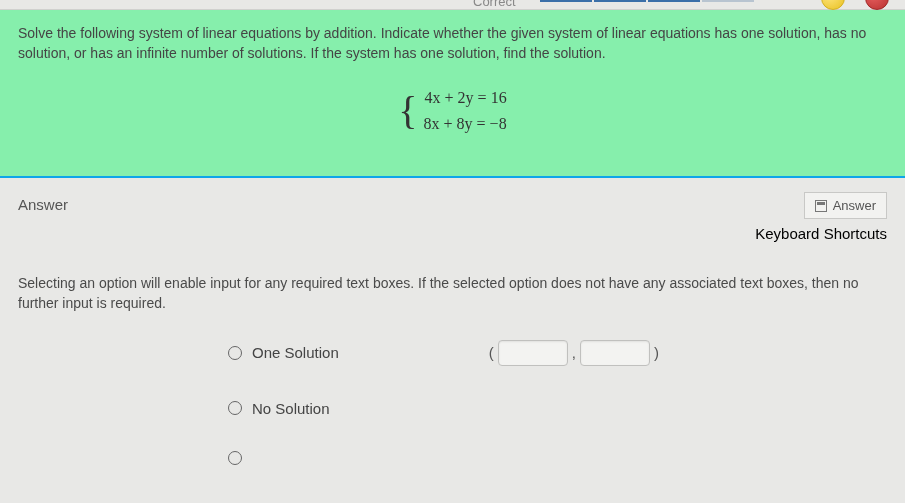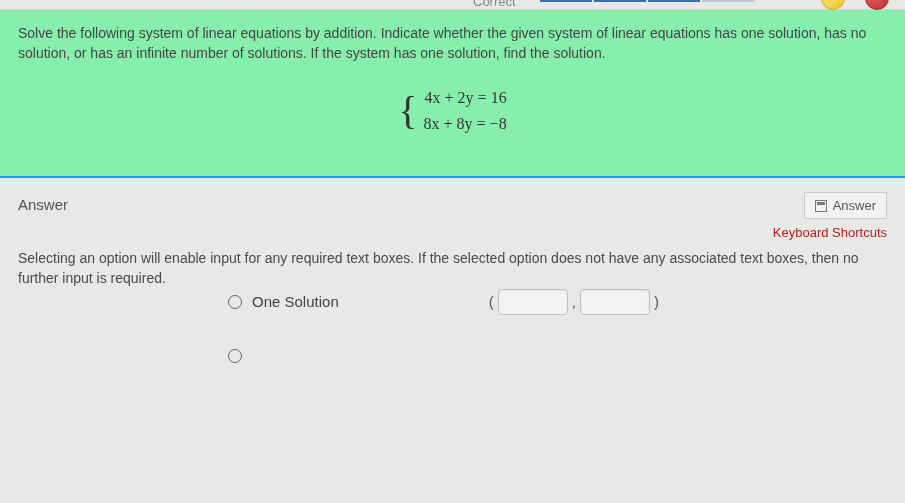--- a/index.html
+++ b/index.html
@@ -98,32 +98,33 @@
     align-items: center;
     gap: 6px;
     border: 1px solid #c8c8c6;
     background: #f2f2f0;
     padding: 5px 10px;
     font-size: 13px;
     color: #555;
     cursor: pointer;
   }
   .kb-shortcuts {
-    font-size: 13px;
-    color: #b91c1c;
+    font-size: 15px;
+    color: #000000;
     margin-top: 6px;
     cursor: pointer;
   }
   .hint-text {
     font-size: 14px;
     color: #4a4a4a;
-    margin-top: 9px;
+    margin-top: 32px;
     line-height: 1.4;
   }
   .options {
+    margin-top: 26px;
     padding-left: 210px;
   }
   .opt-row {
     display: flex;
     align-items: center;
     margin-bottom: 34px;
     font-size: 15px;
     color: #444;
   }
   .radio {
@@ -208,17 +209,21 @@
       <span class="radio"></span>
       <span>One Solution</span>
       <span class="sol-inputs">
         <span>(</span>
         <input class="num-input" style="">
         <span>,</span>
         <input class="num-input" style="">
         <span>)</span>
       </span>
     </div>
+    <div class="opt-row">
+      <span class="radio"></span>
+      <span>No Solution</span>
+    </div>
     <div class="opt-row" style="margin-bottom:0">
       <span class="radio"></span>
     </div>
   </div>
 </div>
 
 </body></html>

